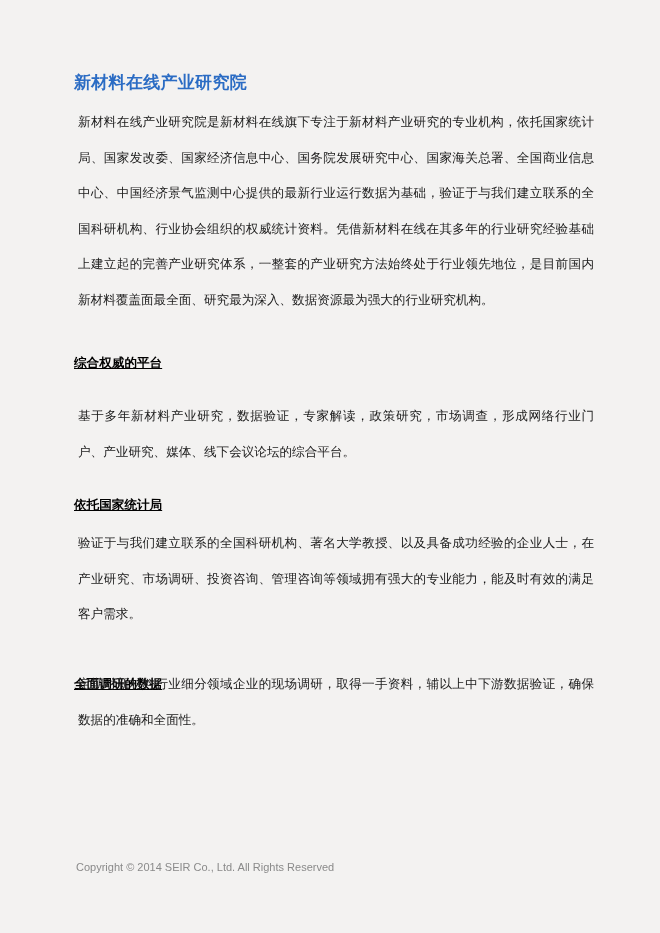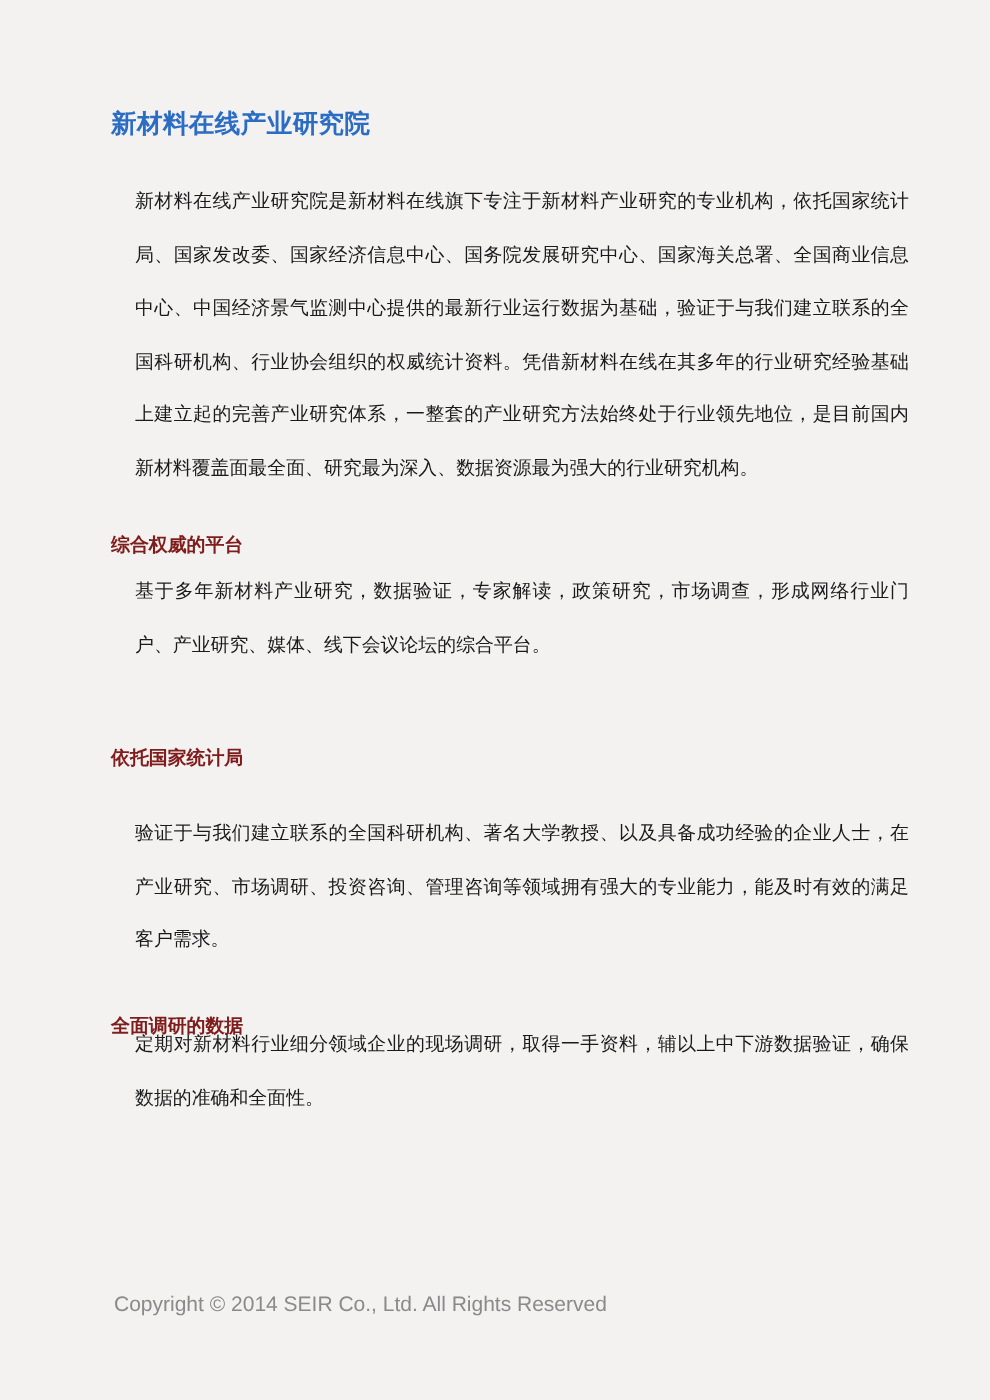--- a/index.html
+++ b/index.html
@@ -33,50 +33,51 @@
       text-align: right;
     }
     .para {
       position: absolute;
       left: 0;
       width: 516px;
       font-size: 12.6px;
       line-height: 35.5px;
       text-align: justify;
       text-align-last: left;
-      margin: 16px;
+      margin: 4px;
     }
     .section-heading {
       position: absolute;
       left: 0;
       font-size: 12.6px;
       font-weight: bold;
-      color: #7f1d1d;
+      color: #000000;
       white-space: nowrap;
+      text-decoration: underline;
     }
     .footer {
       position: absolute;
       left: 76px;
       top: 861px;
-      font-size: 14px;
+      font-size: 11px;
       color: #8a8a8a;
       font-family: "Liberation Sans", sans-serif;
       white-space: nowrap;
     }
   </style>
 </head>
 <body>
 
 <div class="page">
   <div class="title">新材料在线产业研究院</div>
 
   <p class="para" style="top:100px;">新材料在线产业研究院是新材料在线旗下专注于新材料产业研究的专业机构，依托国家统计局、国家发改委、国家经济信息中心、国务院发展研究中心、国家海关总署、全国商业信息中心、中国经济景气监测中心提供的最新行业运行数据为基础，验证于与我们建立联系的全国科研机构、行业协会组织的权威统计资料。凭借新材料在线在其多年的行业研究经验基础上建立起的完善产业研究体系，一整套的产业研究方法始终处于行业领先地位，是目前国内新材料覆盖面最全面、研究最为深入、数据资源最为强大的行业研究机构。</p>
 
   <div class="section-heading" style="top:355px;">综合权威的平台</div>
-  <p class="para" style="top:360px;">基于多年新材料产业研究，数据验证，专家解读，政策研究，市场调查，形成网络行业门户、产业研究、媒体、线下会议论坛的综合平台。</p>
+  <p class="para" style="top:396px;font-family:Liberation Mono, monospace;">基于多年新材料产业研究，数据验证，专家解读，政策研究，市场调查，形成网络行业门户、产业研究、媒体、线下会议论坛的综合平台。</p>
 
   <div class="section-heading" style="top:497px;">依托国家统计局</div>
   <p class="para" style="top:521px;">验证于与我们建立联系的全国科研机构、著名大学教授、以及具备成功经验的企业人士，在产业研究、市场调研、投资咨询、管理咨询等领域拥有强大的专业能力，能及时有效的满足客户需求。</p>
 
   <div class="section-heading" style="top:637px;margin-top:39px;">全面调研的数据</div>
   <p class="para" style="top:662px;">定期对新材料行业细分领域企业的现场调研，取得一手资料，辅以上中下游数据验证，确保数据的准确和全面性。</p>
 </div>
 
 <div class="footer">Copyright © 2014 SEIR Co., Ltd. All Rights Reserved</div>
 

